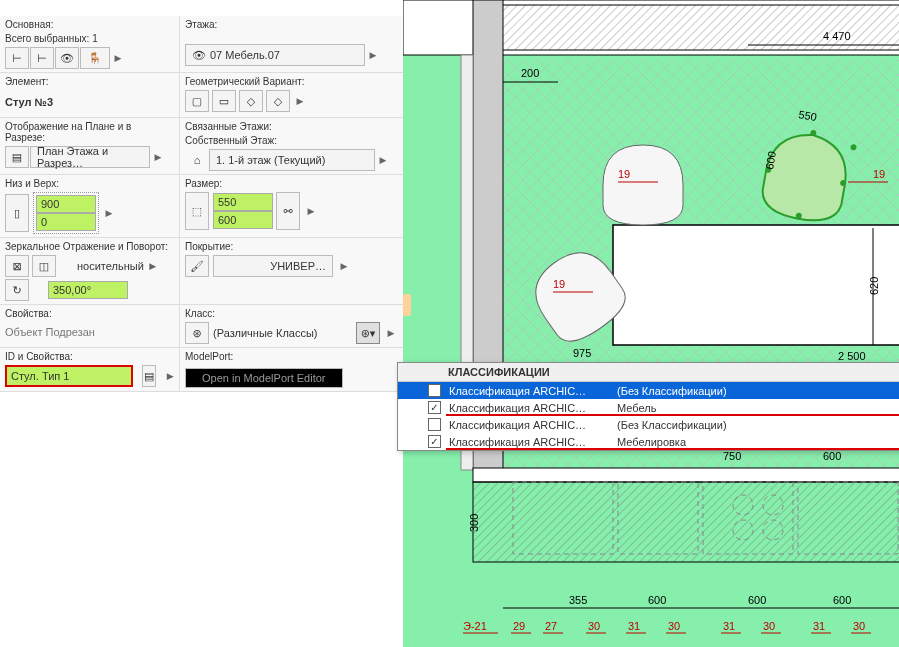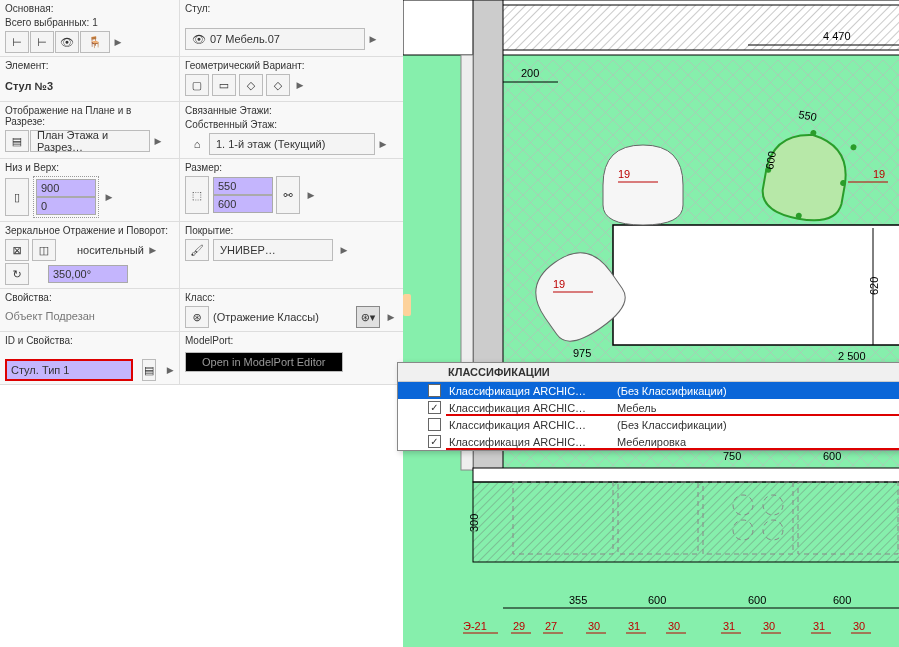--- a/index.html
+++ b/index.html
@@ -1,27 +1,27 @@
 <!DOCTYPE html>
 <html><head>
 <meta charset="utf-8">
 <style>
 *{box-sizing:border-box;margin:0;padding:0;font-family:Tahoma,Arial,sans-serif;font-size:11px;color:#333}
 body{background:#fff;width:899px;height:647px;position:relative;overflow:hidden}
-.panel{width:403px;background:#f8f8f8;position:absolute;left:0;top:0;display:flex;flex-direction:column}
+.panel{width:403px;background:#f8f8f8;position:absolute;left:0;top:16px;display:flex;flex-direction:column}
 .row{display:flex;border-bottom:1px solid #ddd}
 .cell{padding:3px 5px;position:relative}
 .left{width:180px;border-right:1px solid #ddd}
 .right{flex:1}
 .label{font-size:10px;color:#333;margin-bottom:3px;display:block}
 .iconbtn{display:inline-flex;align-items:center;justify-content:center;width:24px;height:22px;border:1px solid #bbb;background:#f4f4f4;margin-right:1px;vertical-align:middle}
 .iconbtn.active{background:#e0e0e0;border-color:#888}
 .wide{width:auto;padding:0 6px;min-width:120px;justify-content:flex-start;gap:4px}
 .arrow{width:14px;display:inline-flex;align-items:center;justify-content:center;font-size:9px;color:#666}
-.input{border:1px solid #aaa;background:#c4b5fd;padding:2px 4px;height:18px;width:60px;font-size:11px}
+.input{border:1px solid #aaa;background:#bef264;padding:2px 4px;height:18px;width:60px;font-size:11px}
 .dashed-box{border:1px dotted #999;padding:2px;display:inline-block}
 .bold{font-weight:bold}
 .red-box{border:2px solid #d00;padding:0}
 .btn{border:1px solid #bbb;background:#000000;padding:3px 16px;display:inline-block}
 .disabled{color:#999}
 .dropdown{position:absolute;left:397px;top:362px;width:534px;background:#fff;border:1px solid #888;box-shadow:2px 2px 6px rgba(0,0,0,.2);z-index:10}
 .dropdown-header{background:#f0f0f0;padding:3px 8px 3px 50px;font-weight:bold;font-size:11px;border-bottom:1px solid #ccc}
 .dropdown-row{display:flex;align-items:center;padding:2px 8px 2px 30px;gap:8px;position:relative}
 .dropdown-row.sel{background:#0a66d8;color:#fff}
 .dropdown-row.sel span{color:#fff}
@@ -44,21 +44,21 @@
       <span class="label">Всего выбранных: 1</span>
       <div style="display:flex;align-items:center">
         <span class="iconbtn">⊢</span>
         <span class="iconbtn">⊢</span>
         <span class="iconbtn">👁</span>
         <span class="iconbtn" style="width:30px">🪑</span>
         <span class="arrow">▶</span>
       </div>
     </div>
     <div class="cell right">
-      <span class="label">Стул:</span>
+      <span class="label">Этажа:</span>
       <div style="display:flex;align-items:center;margin-top:14px">
         <span class="iconbtn wide" style="width:180px">
           <span>👁</span>
           <span>07 Мебель.07</span>
         </span>
         <span class="arrow">▶</span>
       </div>
     </div>
   </div>
 
@@ -140,49 +140,49 @@
       </div>
       <div style="display:flex;align-items:center;gap:3px;margin-top:2px">
         <span class="iconbtn">↻</span>
         <input class="input" style="width: 80px; margin-left: 15px;" value="350,00°">
       </div>
     </div>
     <div class="cell right">
       <span class="label">Покрытие:</span>
       <div style="display:flex;align-items:center;gap:3px;margin-top:3px">
         <span class="iconbtn">🖌</span>
-        <span class="iconbtn wide" style="width:120px;justify-content:flex-start">
+        <span class="iconbtn wide" style="width:120px;justify-content:flex-end">
           <span>УНИВЕР…</span>
         </span>
         <span class="arrow">▶</span>
       </div>
     </div>
   </div>
 
   <div class="row">
     <div class="cell left">
       <span class="label">Свойства:</span>
       <span style="display:block;padding:4px 0;color:#777">Объект Подрезан</span>
     </div>
     <div class="cell right">
       <span class="label">Класс:</span>
       <div style="display:flex;align-items:center;gap:3px;margin-top:3px">
         <span class="iconbtn">⊛</span>
-        <span>(Отражение Классы)</span>
+        <span>(Различные Классы)</span>
         <span style="flex:1"></span>
         <span class="iconbtn active">⊛▾</span>
         <span class="arrow">▶</span>
       </div>
     </div>
   </div>
 
   <div class="row">
     <div class="cell left">
       <span class="label">ID и Свойства:</span>
-      <div style="display:flex;align-items:center;gap:9px;margin-top:13px">
+      <div style="display:flex;align-items:center;gap:9px;margin-top:3px">
         <span class="red-box">
           <input class="input" style="width: 124px; border: none;" value="Стул. Тип 1">
         </span>
         <span class="iconbtn">▤</span>
         <span class="arrow">▶</span>
       </div>
     </div>
     <div class="cell right">
       <span class="label">ModelPort:</span>
       <span class="btn disabled" style="margin-top:3px">Open in ModelPort Editor</span>

